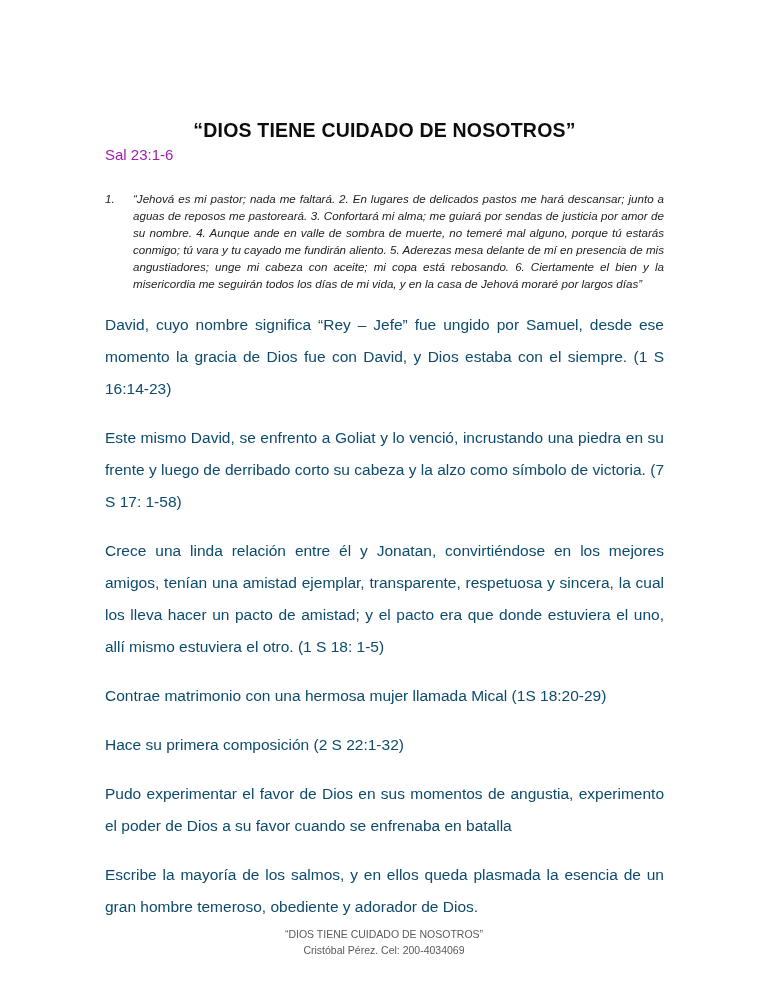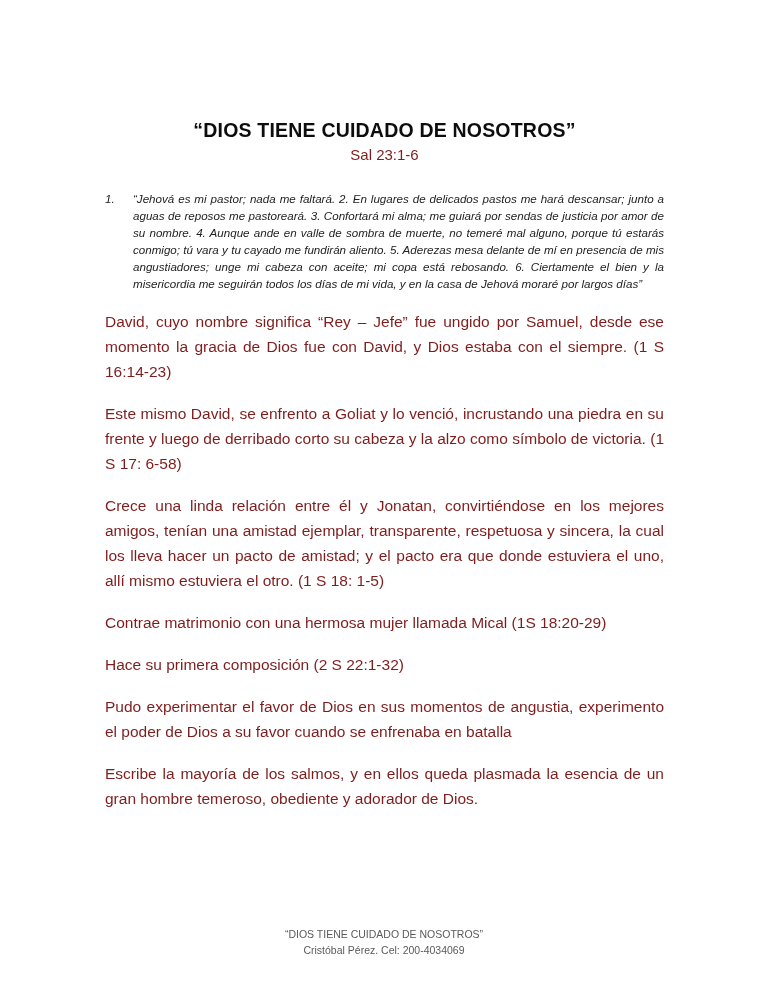--- a/index.html
+++ b/index.html
@@ -27,24 +27,24 @@
     margin-top: 106px;
     text-align: center;
     font-size: 19.5px;
     line-height: 24px;
     font-weight: bold;
     letter-spacing: 0.2px;
     color: #0d0d0d;
   }
   .doc-subtitle {
     margin-top: 3px;
-    text-align: center;
+    text-align: left;
     font-size: 15px;
     line-height: 19px;
-    color: #7f1d1d;
+    color: #a21caf;
   }
   .scripture {
     position: relative;
     margin-top: 26px;
     font-style: italic;
     font-size: 11.6px;
     line-height: 17px;
     text-align: justify;
     padding-left: 28px;
     color: #222222;
@@ -52,23 +52,23 @@
   .scripture .num {
     position: absolute;
     left: 0;
     top: 0;
     width: 28px;
     text-align: left;
   }
   .body-paragraph {
     margin: 17px 0 0 0;
     font-size: 15.5px;
-    line-height: 25px;
+    line-height: 32px;
     text-align: justify;
-    color: #7f1d1d;
+    color: #0c4a6e;
   }
   .footer {
     position: absolute;
     left: 0;
     right: 0;
     top: 914px;
     text-align: center;
     font-size: 10.5px;
     line-height: 16px;
     color: #5a5a5a;
@@ -83,21 +83,21 @@
     <div class="doc-title">“DIOS TIENE CUIDADO DE NOSOTROS”</div>
 
     <div class="doc-subtitle">Sal 23:1-6</div>
 
     <div class="scripture">
       <span class="num">1.</span>
       <span>“Jehová es mi pastor; nada me faltará. 2. En lugares de delicados pastos me hará descansar; junto a aguas de reposos me pastoreará. 3. Confortará mi alma; me guiará por sendas de justicia por amor de su nombre. 4. Aunque ande en valle de sombra de muerte, no temeré mal alguno, porque tú estarás conmigo; tú vara y tu cayado me fundirán aliento. 5. Aderezas mesa delante de mí en presencia de mis angustiadores; unge mi cabeza con aceite; mi copa está rebosando. 6. Ciertamente el bien y la misericordia me seguirán todos los días de mi vida, y en la casa de Jehová moraré por largos días”</span>
     </div>
 
     <p class="body-paragraph">David, cuyo nombre significa “Rey – Jefe” fue ungido por Samuel, desde ese momento la gracia de Dios fue con David, y Dios estaba con el siempre. (1 S 16:14-23)</p>
-    <p class="body-paragraph">Este mismo David, se enfrento a Goliat y lo venció, incrustando una piedra en su frente y luego de derribado corto su cabeza y la alzo como símbolo de victoria. (1 S 17: 6-58)</p>
+    <p class="body-paragraph">Este mismo David, se enfrento a Goliat y lo venció, incrustando una piedra en su frente y luego de derribado corto su cabeza y la alzo como símbolo de victoria. (7 S 17: 1-58)</p>
     <p class="body-paragraph">Crece una linda relación entre él y Jonatan, convirtiéndose en los mejores amigos, tenían una amistad ejemplar, transparente, respetuosa y sincera, la cual los lleva hacer un pacto de amistad; y el pacto era que donde estuviera el uno, allí mismo estuviera el otro. (1 S 18: 1-5)</p>
     <p class="body-paragraph">Contrae matrimonio con una hermosa mujer llamada Mical (1S 18:20-29)</p>
     <p class="body-paragraph">Hace su primera composición (2 S 22:1-32)</p>
     <p class="body-paragraph">Pudo experimentar el favor de Dios en sus momentos de angustia, experimento el poder de Dios a su favor cuando se enfrenaba en batalla</p>
     <p class="body-paragraph">Escribe la mayoría de los salmos, y en ellos queda plasmada la esencia de un gran hombre temeroso, obediente y adorador de Dios.</p>
 
   </div>
 
   <div class="footer">
     <div>“DIOS TIENE CUIDADO DE NOSOTROS”</div>

